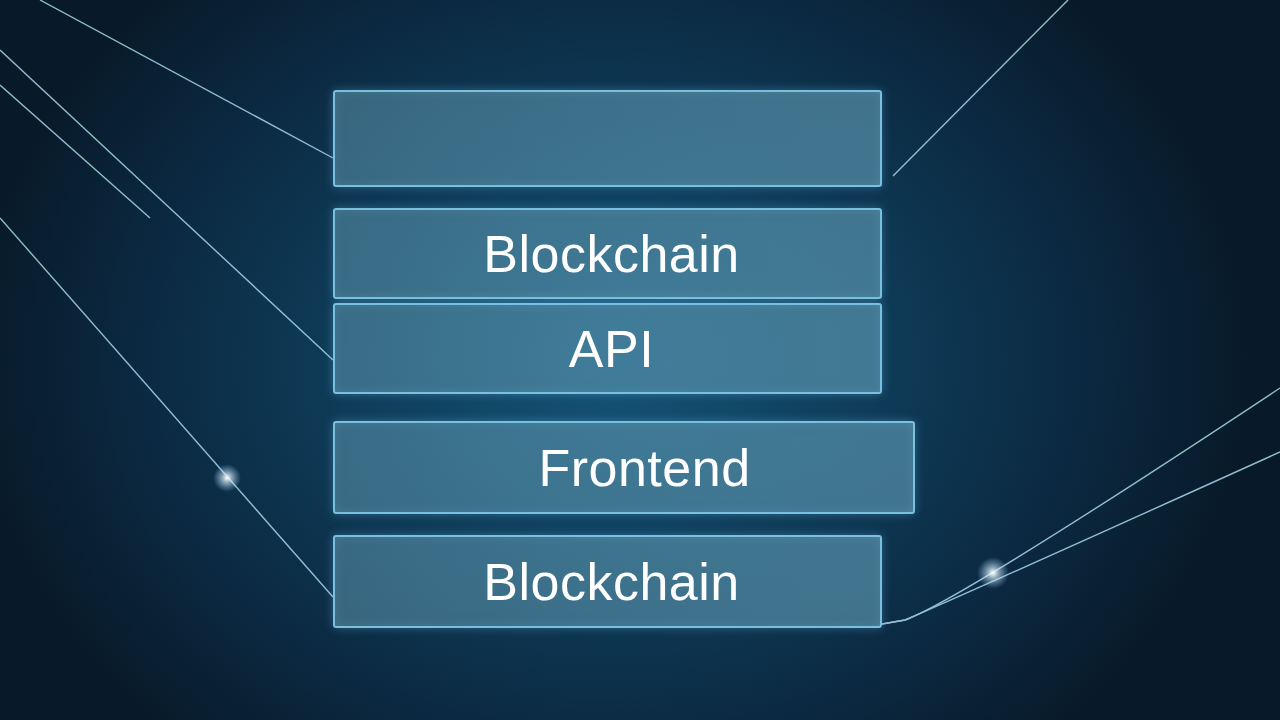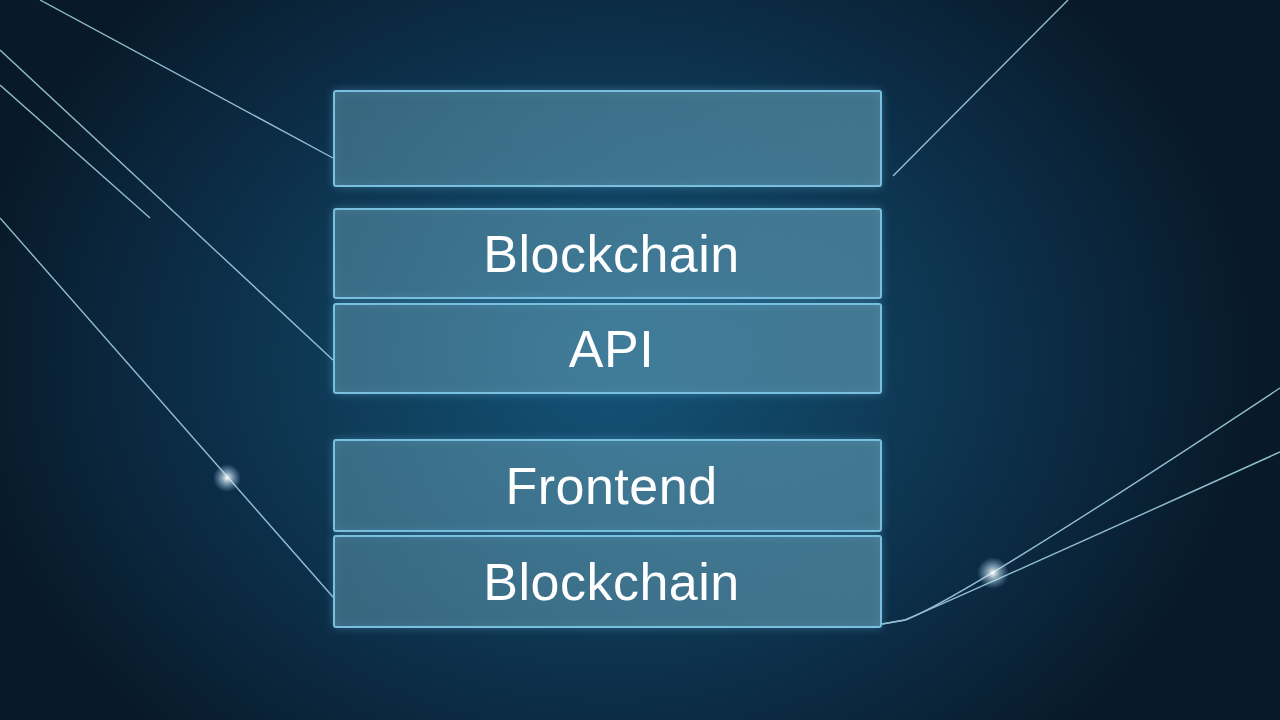--- a/index.html
+++ b/index.html
@@ -48,19 +48,19 @@
 <div class="stack">
   <div class="layer" style="top:90px;height:93px;">
     <span></span>
   </div>
   <div class="layer" style="top:208px;height:87px;">
     <span>Blockchain</span>
   </div>
   <div class="layer" style="top:303px;height:87px;">
     <span>API</span>
   </div>
-  <div class="layer" style="top:439px;height:89px;">
+  <div class="layer" style="top:421px;height:89px;padding-left:33px;">
     <span>Frontend</span>
   </div>
   <div class="layer" style="top:535px;height:89px;">
     <span>Blockchain</span>
   </div>
 </div>
 
 </body></html>

